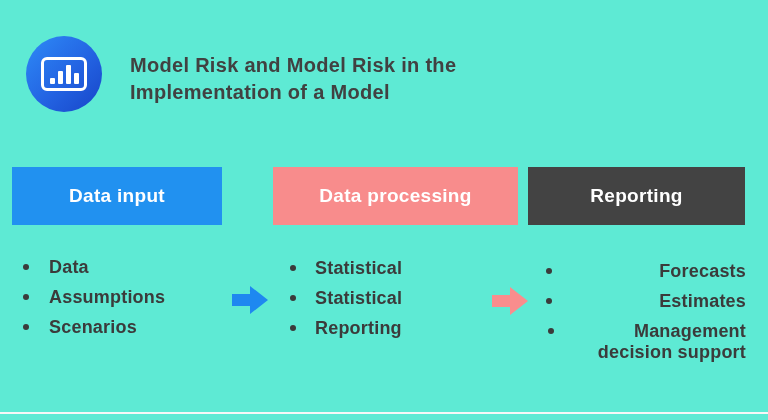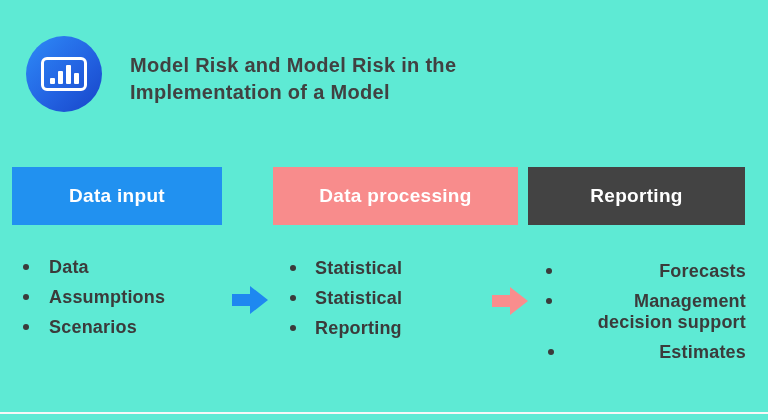--- a/index.html
+++ b/index.html
@@ -143,22 +143,22 @@
   </ul>
 
   <ul class="bullets list-1">
     <li>Statistical</li>
     <li>Statistical</li>
     <li>Reporting</li>
   </ul>
 
   <ul class="bullets list-2">
     <li>Forecasts</li>
+    <li>Estimates</li>
     <li>Management decision support</li>
-    <li>Estimates</li>
   </ul>
 
   <svg class="flow-arrow arrow-0" width="36" height="28" viewBox="0 0 36 28">
     <polygon points="0,8 18,8 18,0 36,14 18,28 18,20 0,20" fill="#1E88F0"></polygon>
   </svg>
   <svg class="flow-arrow arrow-1" width="36" height="28" viewBox="0 0 36 28">
     <polygon points="0,8 18,8 18,0 36,14 18,28 18,20 0,20" fill="#F98D8D"></polygon>
   </svg>
 
   <div class="footer-divider"></div>

